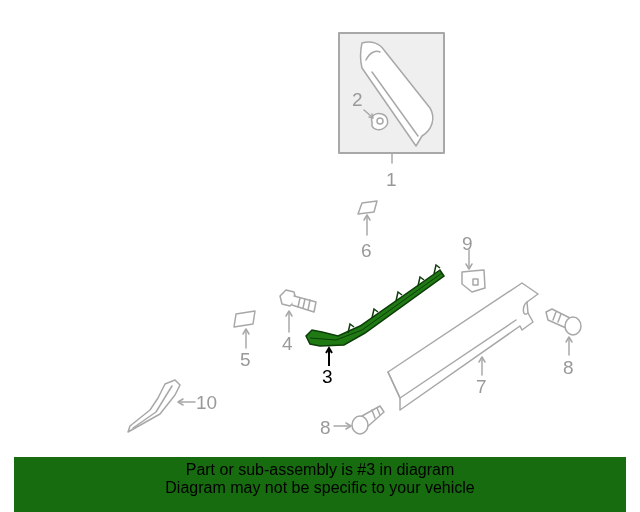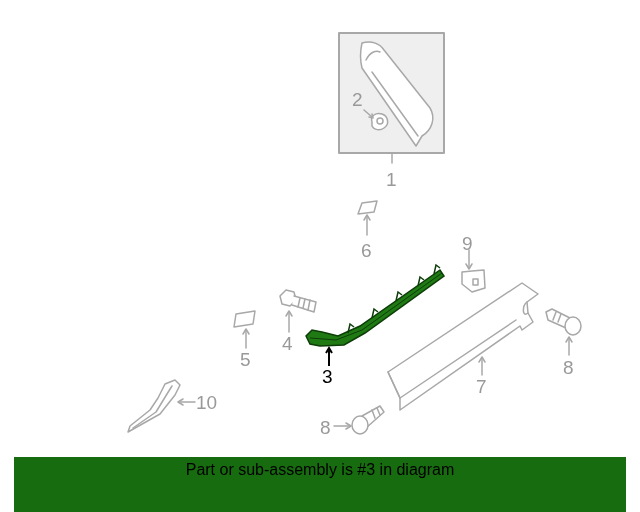--- a/index.html
+++ b/index.html
@@ -111,13 +111,14 @@
   <text class="callout" x="361" y="257">6</text>
   <text class="callout" x="476" y="393">7</text>
   <text class="callout" x="563" y="374">8</text>
   <text class="callout" x="320" y="434">8</text>
   <text class="callout" x="462" y="250">9</text>
   <text class="callout" x="196" y="409">10</text>
 </svg>
 
 <div id="banner">
   <div>Part or sub-assembly is #3 in diagram</div>
+  <div>Diagram may not be specific to your vehicle</div>
 </div>
 
 </body></html>

